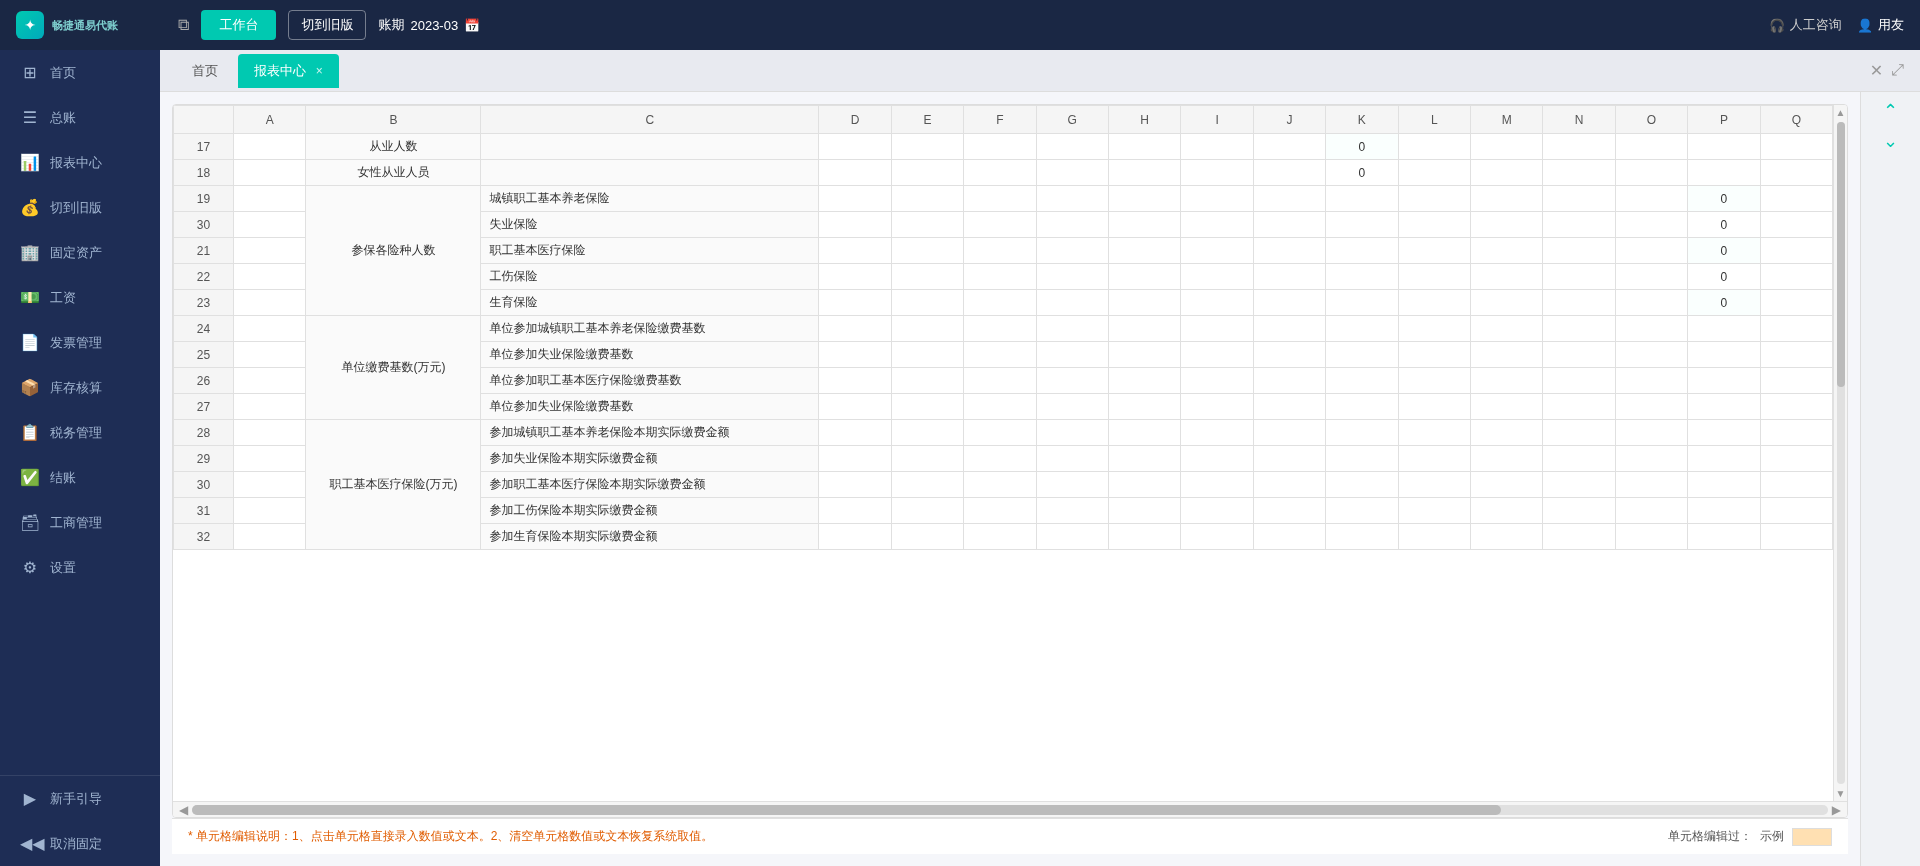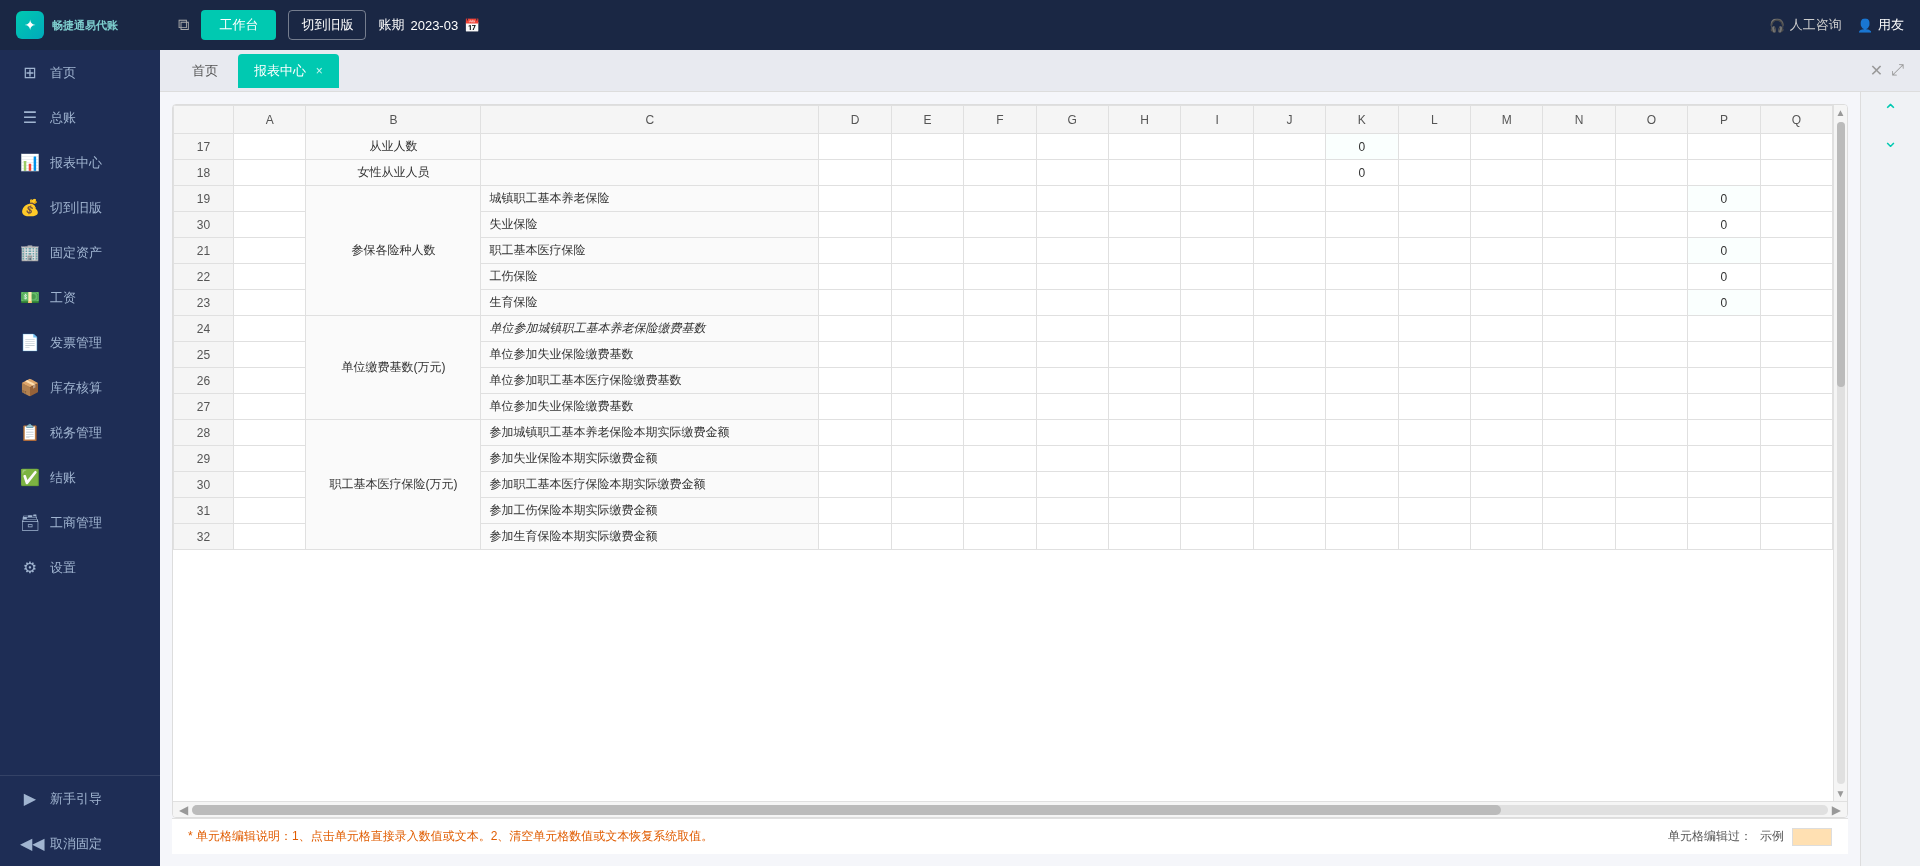--- a/index.html
+++ b/index.html
@@ -363,21 +363,21 @@
                         <td class="cell-empty" style="min-width: 50px;"></td>
                         <td class="cell-empty" style="min-width: 50px;"></td>
                         <td class="cell-empty" style="min-width: 50px;"></td>
                         <td class="cell-value" style="min-width: 50px;">0</td>
                         <td class="cell-empty" style="min-width: 50px;"></td>
                       </tr>
                       <tr class="row-odd">
                         <td class="row-num">24</td>
                         <td class="cell-empty" style="min-width: 60px;"></td>
                         <td class="cell-label" rowspan="4" style="text-align: center; min-width: 120px;">单位缴费基数(万元)</td>
-                        <td class="cell-label" style="min-width: 280px; font-style: italic;">单位参加城镇职工基本养老保险缴费基数</td>
+                        <td class="cell-label" style="min-width: 280px;">单位参加城镇职工基本养老保险缴费基数</td>
                         <td class="cell-empty" style="min-width: 50px;"></td>
                         <td class="cell-empty" style="min-width: 50px;"></td>
                         <td class="cell-empty" style="min-width: 50px;"></td>
                         <td class="cell-empty" style="min-width: 50px;"></td>
                         <td class="cell-empty" style="min-width: 50px;"></td>
                         <td class="cell-empty" style="min-width: 50px;"></td>
                         <td class="cell-empty" style="min-width: 50px;"></td>
                         <td class="cell-empty" style="min-width: 50px;"></td>
                         <td class="cell-empty" style="min-width: 50px;"></td>
                         <td class="cell-empty" style="min-width: 50px;"></td>

